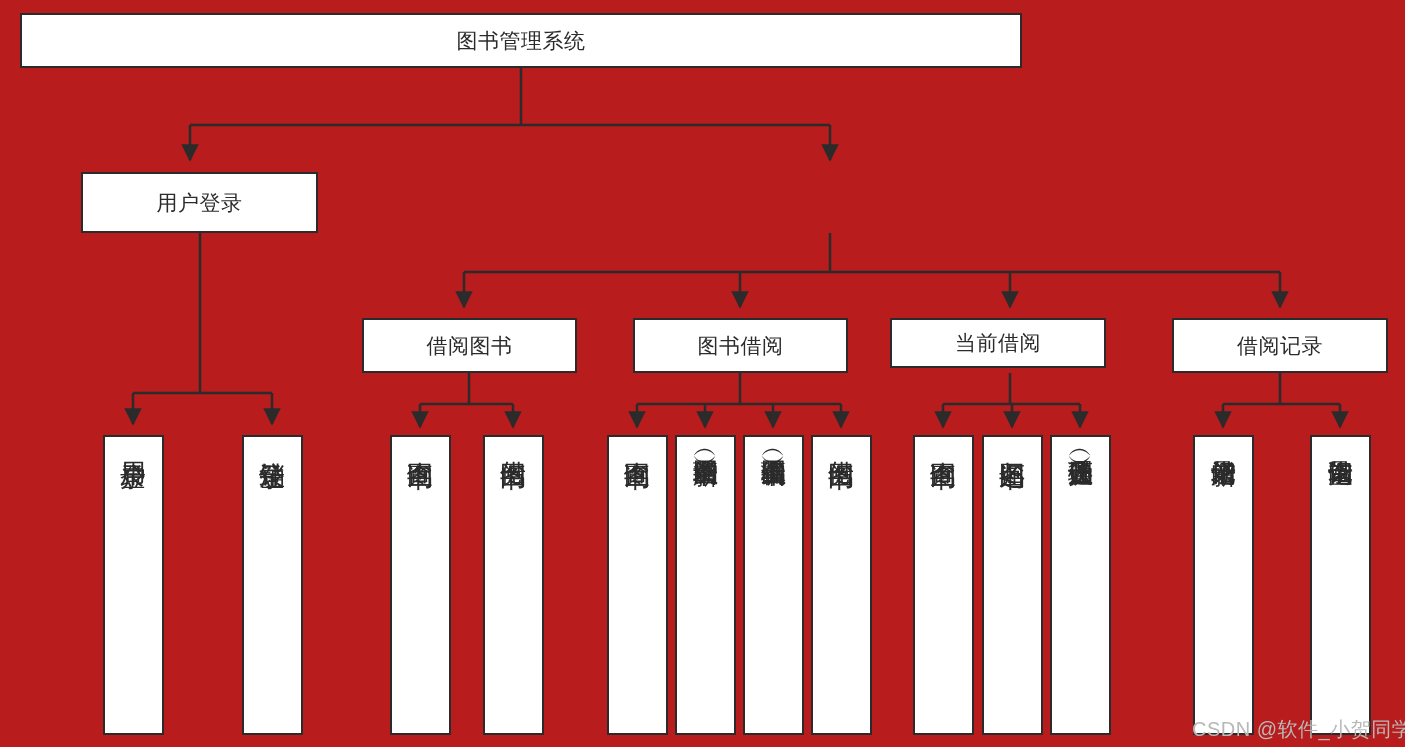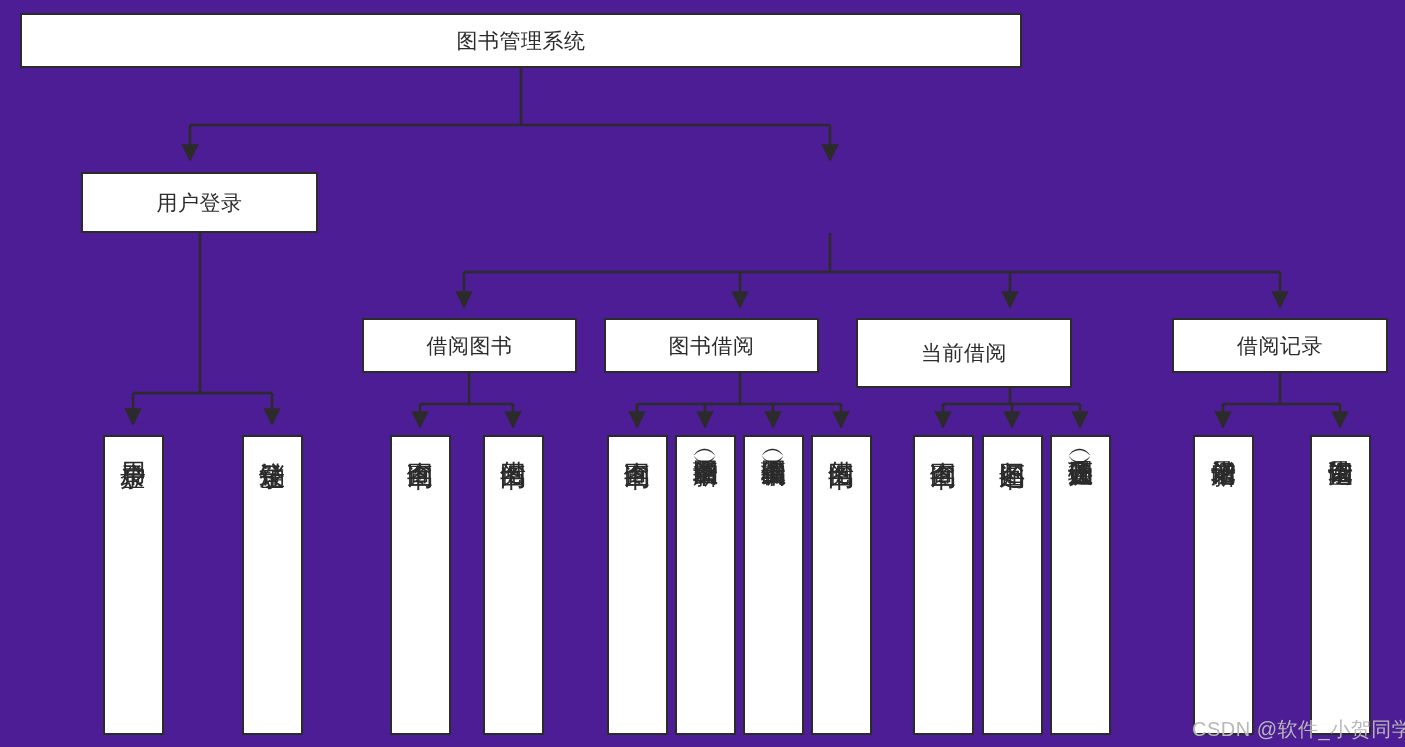--- a/index.html
+++ b/index.html
@@ -7,21 +7,21 @@
     padding: 0;
     background: #ffffff;
   }
   body {
     font-family: "Liberation Sans", "DejaVu Sans", sans-serif;
   }
   #stage {
     position: relative;
     width: 1405px;
     height: 747px;
-    background: #4c1d95;
+    background: #b91c1c;
     overflow: hidden;
   }
   #wires {
     position: absolute;
     left: 0;
     top: 0;
     width: 1405px;
     height: 747px;
     pointer-events: none;
   }
@@ -130,24 +130,24 @@
     <span class="label">图书管理系统</span>
   </div>
 
   <div class="node horiz" style="left:81px; top:172px; width:237px; height:61px;">
     <span class="label">用户登录</span>
   </div>
 
   <div class="node horiz" style="left:362px; top:318px; width:215px; height:55px;">
     <span class="label">借阅图书</span>
   </div>
-  <div class="node horiz" style="left:604px; top:318px; width:215px; height:55px;">
+  <div class="node horiz" style="left:633px; top:318px; width:215px; height:55px;">
     <span class="label">图书借阅</span>
   </div>
-  <div class="node horiz" style="left:856px; top:318px; width:216px; height:70px;">
+  <div class="node horiz" style="left:890px; top:318px; width:216px; height:50px;">
     <span class="label">当前借阅</span>
   </div>
   <div class="node horiz" style="left:1172px; top:318px; width:216px; height:55px;">
     <span class="label">借阅记录</span>
   </div>
 
   <div class="node vert" style="left:103px; top:435px; width:61px; height:300px;">
     <span class="label">用户登录</span>
   </div>
   <div class="node vert" style="left:242px; top:435px; width:61px; height:300px;">

